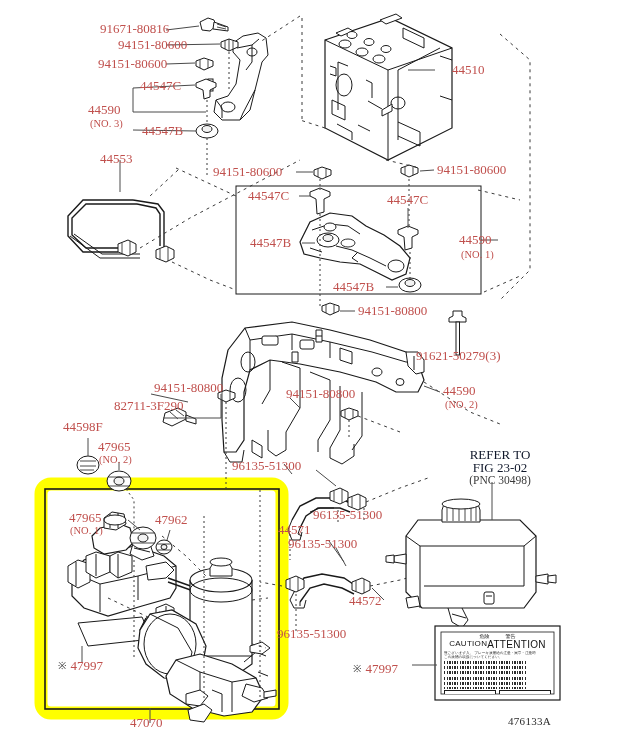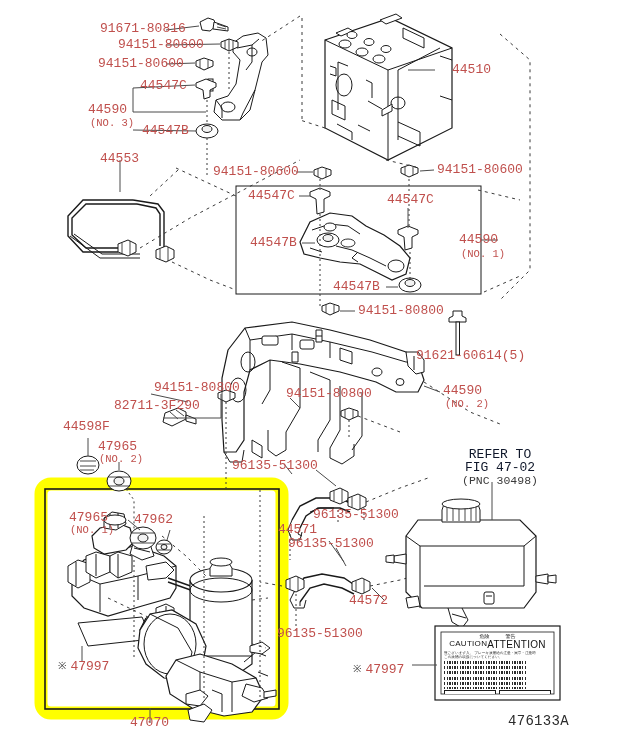--- a/index.html
+++ b/index.html
@@ -7,30 +7,30 @@
     position:relative;
     width:620px;height:746px;
     background:#ffffff;
     font-family:"Liberation Serif", serif;
     overflow:hidden;
   }
   #svgroot{position:absolute;left:0;top:0;width:620px;height:746px;}
   .lbl{
     position:absolute;
     color:#c0504d;
-    font-family:Liberation Mono, monospace;
+    font-family:Liberation Serif, serif;
     font-size:13px;
     line-height:13px;
     white-space:nowrap;
     letter-spacing:0px;
   }
   .lbl.sub{font-size:10.5px;line-height:11px;}
   .lbl.green{color:#0f172a;}
   .lbl.dark{color:#3a3a3a;}
-  .lbl.code{color:#2b2b2b;font-size:14px;letter-spacing:.3px;}
+  .lbl.code{color:#2b2b2b;font-size:11px;letter-spacing:.3px;}
   .lbl.ctr{text-align:center;}
   .starmk{font-size:10px;color:#3a3a3a;vertical-align:1px;}
 </style>
 </head>
 <body>
 
 <div id="page">
 
   <svg id="svgroot" viewBox="0 0 620 746">
     <defs>
@@ -434,45 +434,45 @@
   <div class="lbl" style="left:437px;top:163px;">94151-80600</div>
 
   <div class="lbl" style="left:248px;top:189px;">44547C</div>
   <div class="lbl" style="left:387px;top:193px;">44547C</div>
   <div class="lbl" style="left:250px;top:236px;">44547B</div>
   <div class="lbl" style="left:333px;top:280px;">44547B</div>
   <div class="lbl" style="left:459px;top:233px;">44590</div>
   <div class="lbl sub" style="left:461px;top:249px;">(NO. 1)</div>
 
   <div class="lbl" style="left:358px;top:304px;">94151-80800</div>
-  <div class="lbl" style="left:416px;top:349px;">91621-60614(5)</div>
+  <div class="lbl" style="left:416px;top:349px;">91621-50279(3)</div>
   <div class="lbl" style="left:443px;top:384px;">44590</div>
   <div class="lbl sub" style="left:445px;top:399px;">(NO. 2)</div>
 
   <div class="lbl" style="left:154px;top:381px;">94151-80800</div>
   <div class="lbl" style="left:286px;top:387px;">94151-80800</div>
   <div class="lbl" style="left:66px;top:399px;margin-left:48px;">82711-3F290</div>
   <div class="lbl" style="left:63px;top:420px;">44598F</div>
   <div class="lbl" style="left:98px;top:440px;">47965</div>
   <div class="lbl sub" style="left:99px;top:454px;">(NO. 2)</div>
 
   <div class="lbl" style="left:232px;top:459px;">96135-51300</div>
   <div class="lbl" style="left:313px;top:508px;">96135-51300</div>
   <div class="lbl" style="left:288px;top:537px;">96135-51300</div>
   <div class="lbl" style="left:277px;top:627px;">96135-51300</div>
   <div class="lbl" style="left:278px;top:523px;">44571</div>
   <div class="lbl" style="left:349px;top:594px;">44572</div>
 
   <div class="lbl green ctr" style="left:455px;top:448px;width:90px;">REFER TO</div>
-  <div class="lbl green ctr" style="left:455px;top:461px;width:90px;">FIG 47-02</div>
+  <div class="lbl green ctr" style="left:455px;top:461px;width:90px;">FIG 23-02</div>
   <div class="lbl dark ctr" style="left:450px;top:474px;width:100px;font-size:11.5px;">(PNC 30498)</div>
 
   <div class="lbl" style="left:69px;top:511px;">47965</div>
   <div class="lbl sub" style="left:70px;top:525px;">(NO. 1)</div>
-  <div class="lbl" style="left:134px;top:513px;">47962</div>
+  <div class="lbl" style="left:155px;top:513px;">47962</div>
 
   <div style="position:absolute;left:58px;top:656px;white-space:nowrap;">
     <span class="starmk">※</span>
     <span class="lbl" style="position:static;">47997</span>
   </div>
   <div style="position:absolute;left:353px;top:659px;white-space:nowrap;">
     <span class="starmk">※</span>
     <span class="lbl" style="position:static;">47997</span>
   </div>
 

